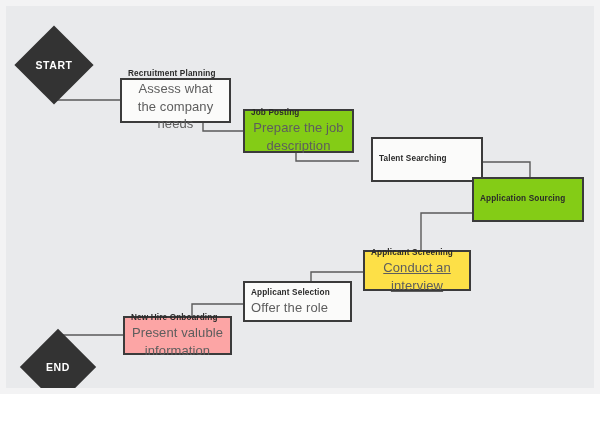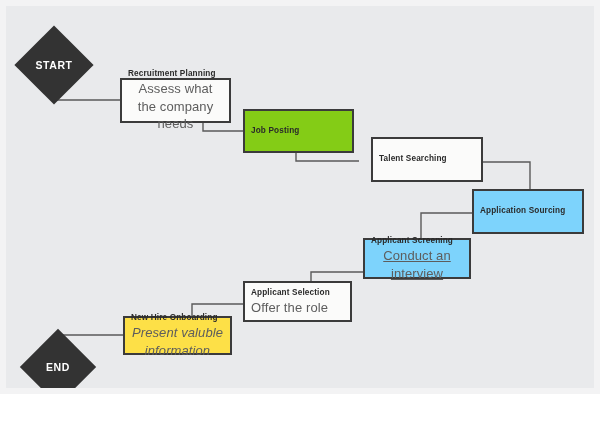--- a/index.html
+++ b/index.html
@@ -105,34 +105,35 @@
       <div class="terminator" style="left: 25px; top: 334px; width: 54px; height: 54px;">
         <div class="diamond-shape" style="background: rgb(51, 51, 51);"></div>
         <div class="terminator-label">END</div>
       </div>
       <div class="node" style="left: 114px; top: 72px; width: 111px; height: 45px; background: rgb(251, 251, 250); border-color: rgb(59, 59, 59);">
         <div class="node-title" style="color: rgb(42, 42, 42);">Recruitment Planning</div>
         <div class="node-desc" style="color: rgb(93, 93, 93);">Assess what the company needs</div>
       </div>
       <div class="node" style="left: 237px; top: 103px; width: 111px; height: 44px; background: #84cc16; border-color: rgb(59, 59, 59);">
         <div class="node-title" style="color: rgb(42, 42, 42);">Job Posting</div>
+        <div class="node-desc" style="color: rgb(93, 93, 93);">Prepare the job description</div>
       </div>
       <div class="node" style="left: 365px; top: 131px; width: 112px; height: 45px; background: rgb(251, 251, 250); border-color: rgb(59, 59, 59);">
         <div class="node-title" style="color: rgb(42, 42, 42);">Talent Searching</div>
       </div>
-      <div class="node" style="left: 466px; top: 183px; width: 112px; height: 45px; background: #7dd3fc; border-color: rgb(59, 59, 59);">
+      <div class="node" style="left: 466px; top: 171px; width: 112px; height: 45px; background: #84cc16; border-color: rgb(59, 59, 59);">
         <div class="node-title" style="color: rgb(42, 42, 42);">Application Sourcing</div>
       </div>
-      <div class="node" style="left: 357px; top: 232px; width: 108px; height: 41px; background: #7dd3fc; border-color: rgb(59, 59, 59);">
+      <div class="node" style="left: 357px; top: 244px; width: 108px; height: 41px; background: #fde047; border-color: rgb(59, 59, 59);">
         <div class="node-title" style="color: rgb(42, 42, 42);">Applicant Screening</div>
         <div class="node-desc" style="color: rgb(93, 93, 93); text-decoration: underline;">Conduct an interview</div>
       </div>
       <div class="node" style="left: 237px; top: 275px; width: 109px; height: 41px; background: rgb(251, 251, 250); border-color: rgb(59, 59, 59);">
         <div class="node-title" style="color: rgb(42, 42, 42);">Applicant Selection</div>
         <div class="node-desc" style="color: rgb(93, 93, 93);">Offer the role</div>
       </div>
-      <div class="node" style="left: 117px; top: 310px; width: 109px; height: 39px; background: #fde047; border-color: rgb(59, 59, 59);">
+      <div class="node" style="left: 117px; top: 310px; width: 109px; height: 39px; background: #fca5a5; border-color: rgb(59, 59, 59);">
         <div class="node-title" style="color: rgb(42, 42, 42);">New Hire Onboarding</div>
-        <div class="node-desc" style="color: rgb(93, 93, 93); font-style: italic;">Present valuble information</div>
+        <div class="node-desc" style="color: rgb(93, 93, 93);">Present valuble information</div>
       </div>
     </div>
 
 </div>
 
 </body></html>

